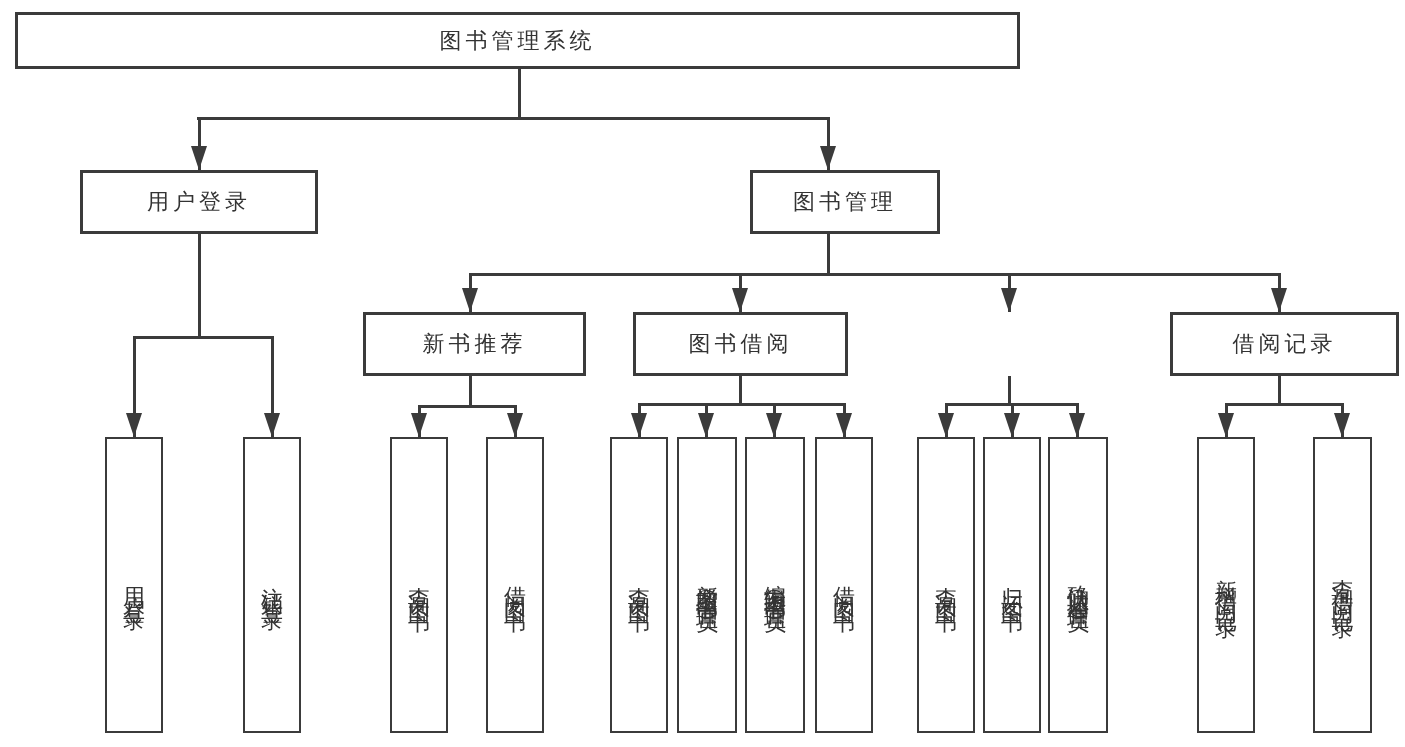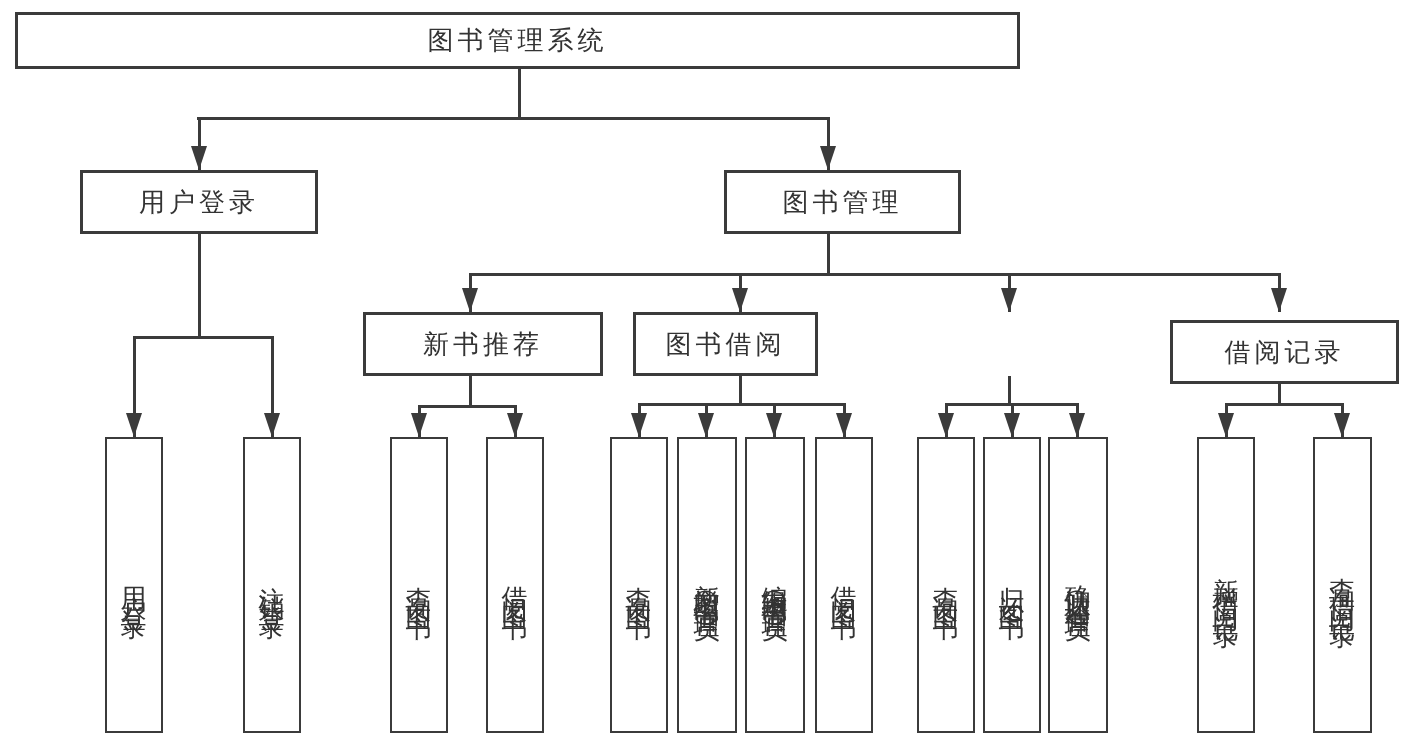--- a/index.html
+++ b/index.html
@@ -16,22 +16,23 @@
     font-family:"Liberation Sans", sans-serif;
     overflow:hidden;
   }
   .node{
     position:absolute;
     background:var(--bg);
     border:3px solid var(--line);
     box-sizing:border-box;
     display:flex;align-items:center;justify-content:center;
     color:var(--ink);
-    font-size:26px;
+    font-size:22px;
     z-index:2;
+    font-family:Liberation Serif, serif;
   }
   .node.h{letter-spacing:4px;}
   .node.v{
     border-width:2px;
     writing-mode:vertical-rl;
     text-orientation:mixed;
     letter-spacing:.36em;
     line-height:1;
   }
   .node.v.tight{letter-spacing:.18em;}
@@ -109,25 +110,25 @@
   <div class="ln" style="left:1278px;top:376px;width:3px;height:30px"></div>
   <div class="ln" style="left:1225px;top:403px;width:119px;height:3px"></div>
   <div class="ln" style="left:1225px;top:403px;width:3px;height:34px"></div>
   <div class="ah" style="left:1218px;top:413px"></div>
   <div class="ln" style="left:1341px;top:403px;width:3px;height:34px"></div>
   <div class="ah" style="left:1334px;top:413px"></div>
 
   <div class="node h" style="left:15px;top:12px;width:1005px;height:57px">图书管理系统</div>
 
   <div class="node h" style="left:80px;top:170px;width:238px;height:64px">用户登录</div>
-  <div class="node h" style="left:724px;top:170px;width:237px;height:64px">图书管理</div>
+  <div class="node h" style="left:750px;top:170px;width:190px;height:64px">图书管理</div>
 
-  <div class="node h" style="left:363px;top:312px;width:240px;height:64px">新书推荐</div>
-  <div class="node h" style="left:633px;top:312px;width:185px;height:64px">图书借阅</div>
-  <div class="node h" style="left:1170px;top:320px;width:229px;height:64px">借阅记录</div>
+  <div class="node h" style="left:363px;top:312px;width:223px;height:64px">新书推荐</div>
+  <div class="node h" style="left:633px;top:312px;width:215px;height:64px">图书借阅</div>
+  <div class="node h" style="left:1170px;top:312px;width:229px;height:64px">借阅记录</div>
 
   <div class="node v" style="left:105px;top:437px;width:58px;height:296px">用户登录</div>
   <div class="node v" style="left:243px;top:437px;width:58px;height:296px">注销登录</div>
 
   <div class="node v" style="left:390px;top:437px;width:58px;height:296px">查询图书</div>
   <div class="node v" style="left:486px;top:437px;width:58px;height:296px">借阅图书</div>
 
   <div class="node v" style="left:610px;top:437px;width:58px;height:296px">查询图书</div>
   <div class="node v tight" style="left:677px;top:437px;width:60px;height:296px">新增图书（管理员）</div>
   <div class="node v tight" style="left:745px;top:437px;width:60px;height:296px">编辑图书（管理员）</div>

